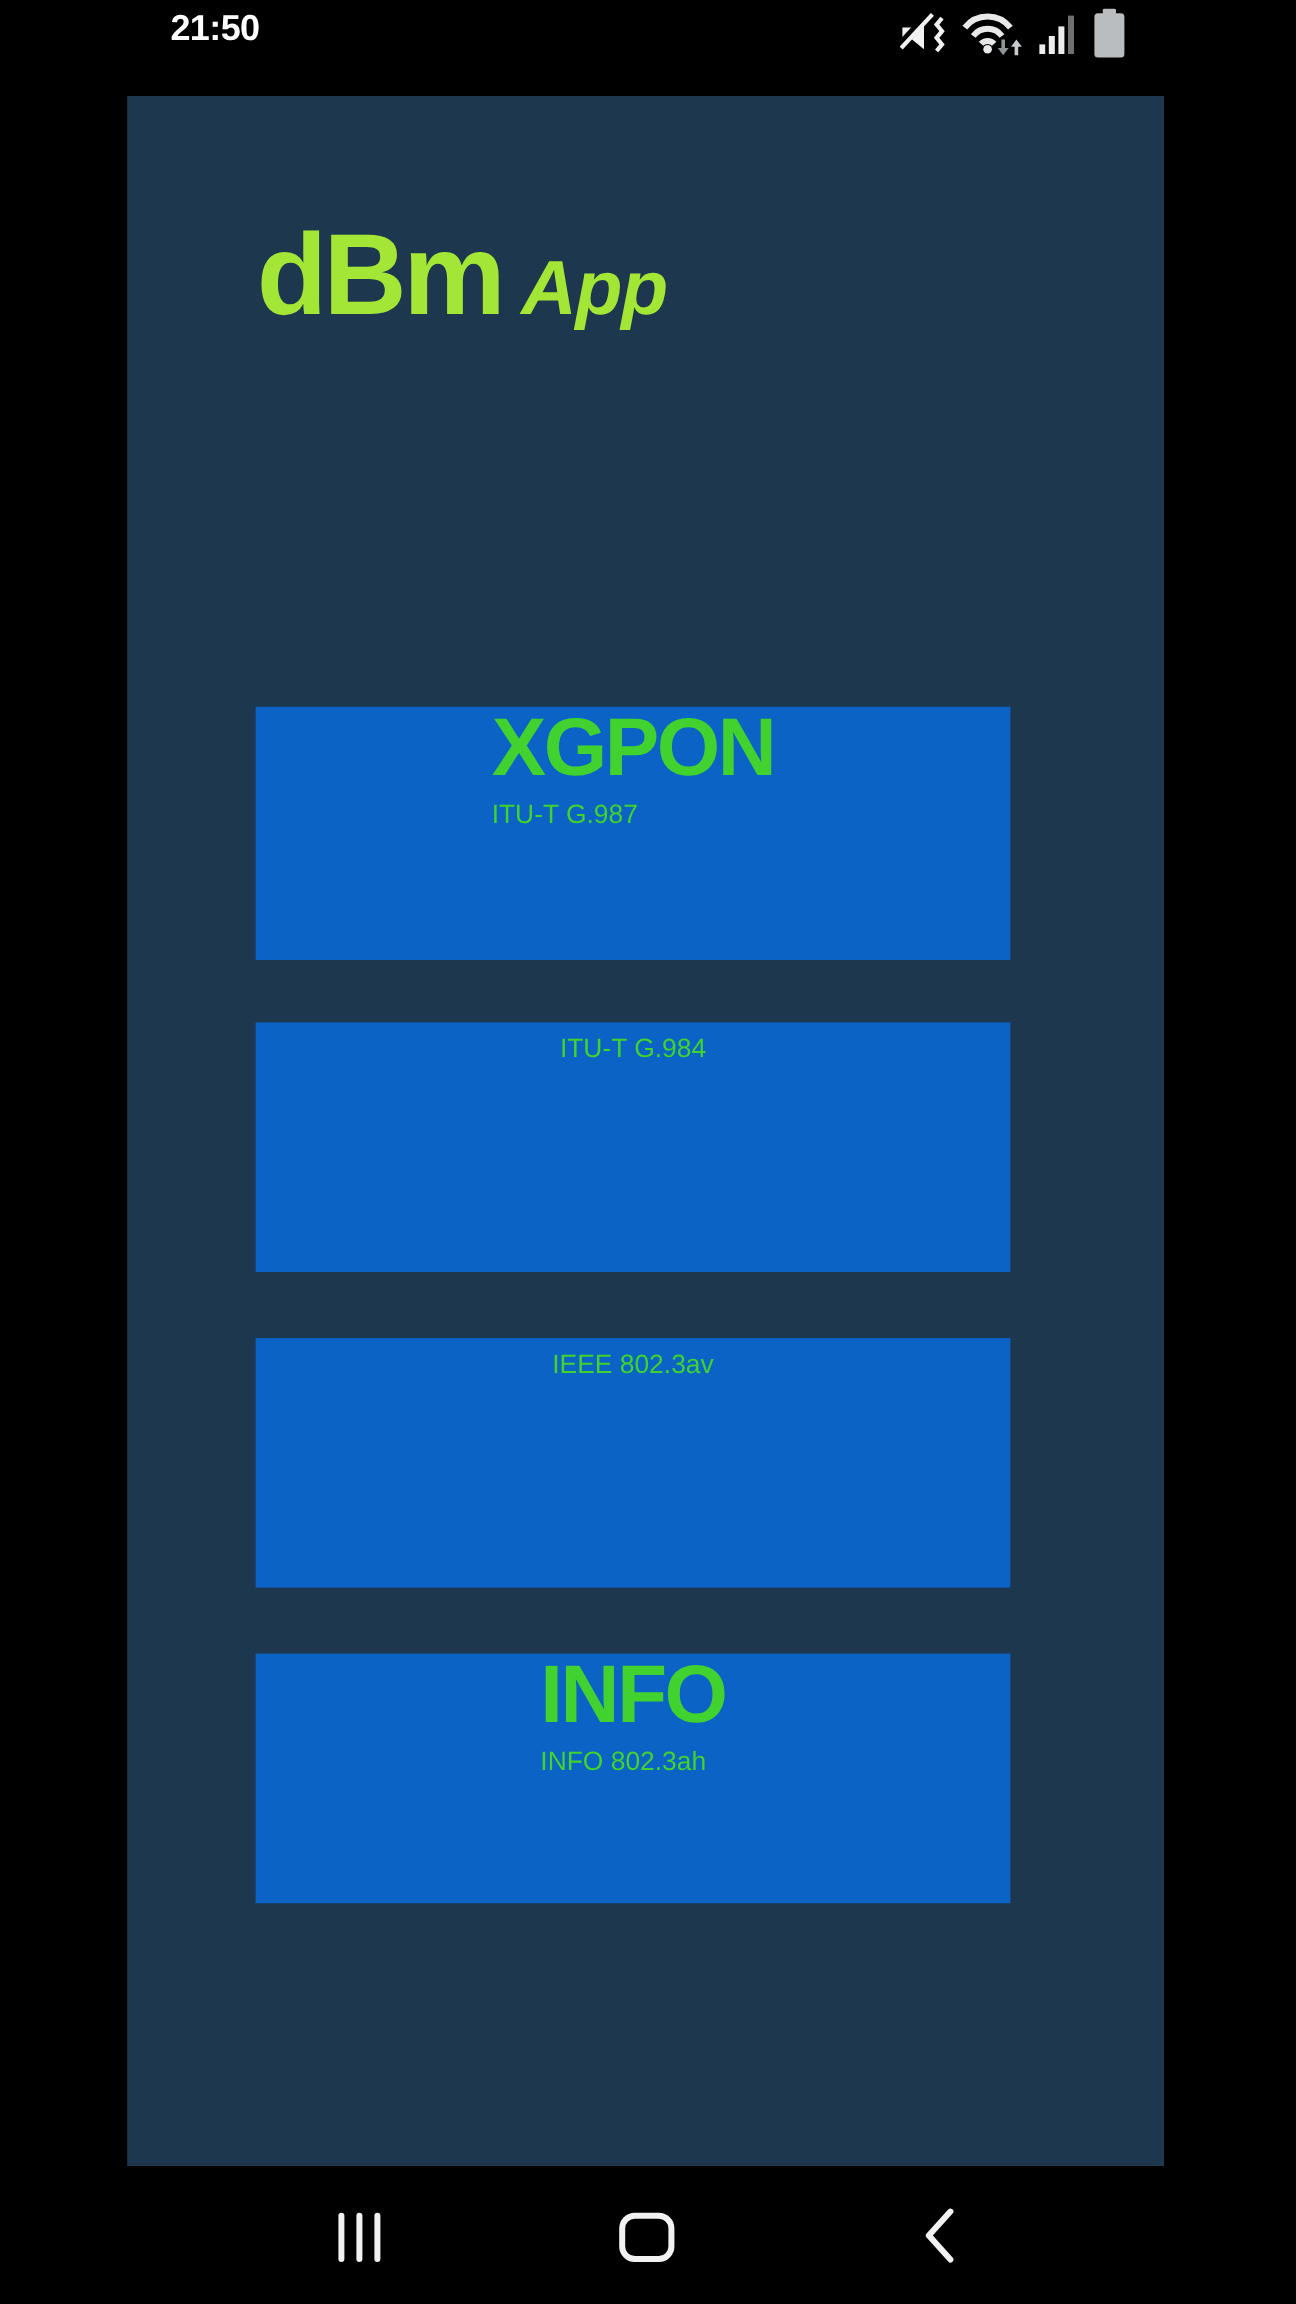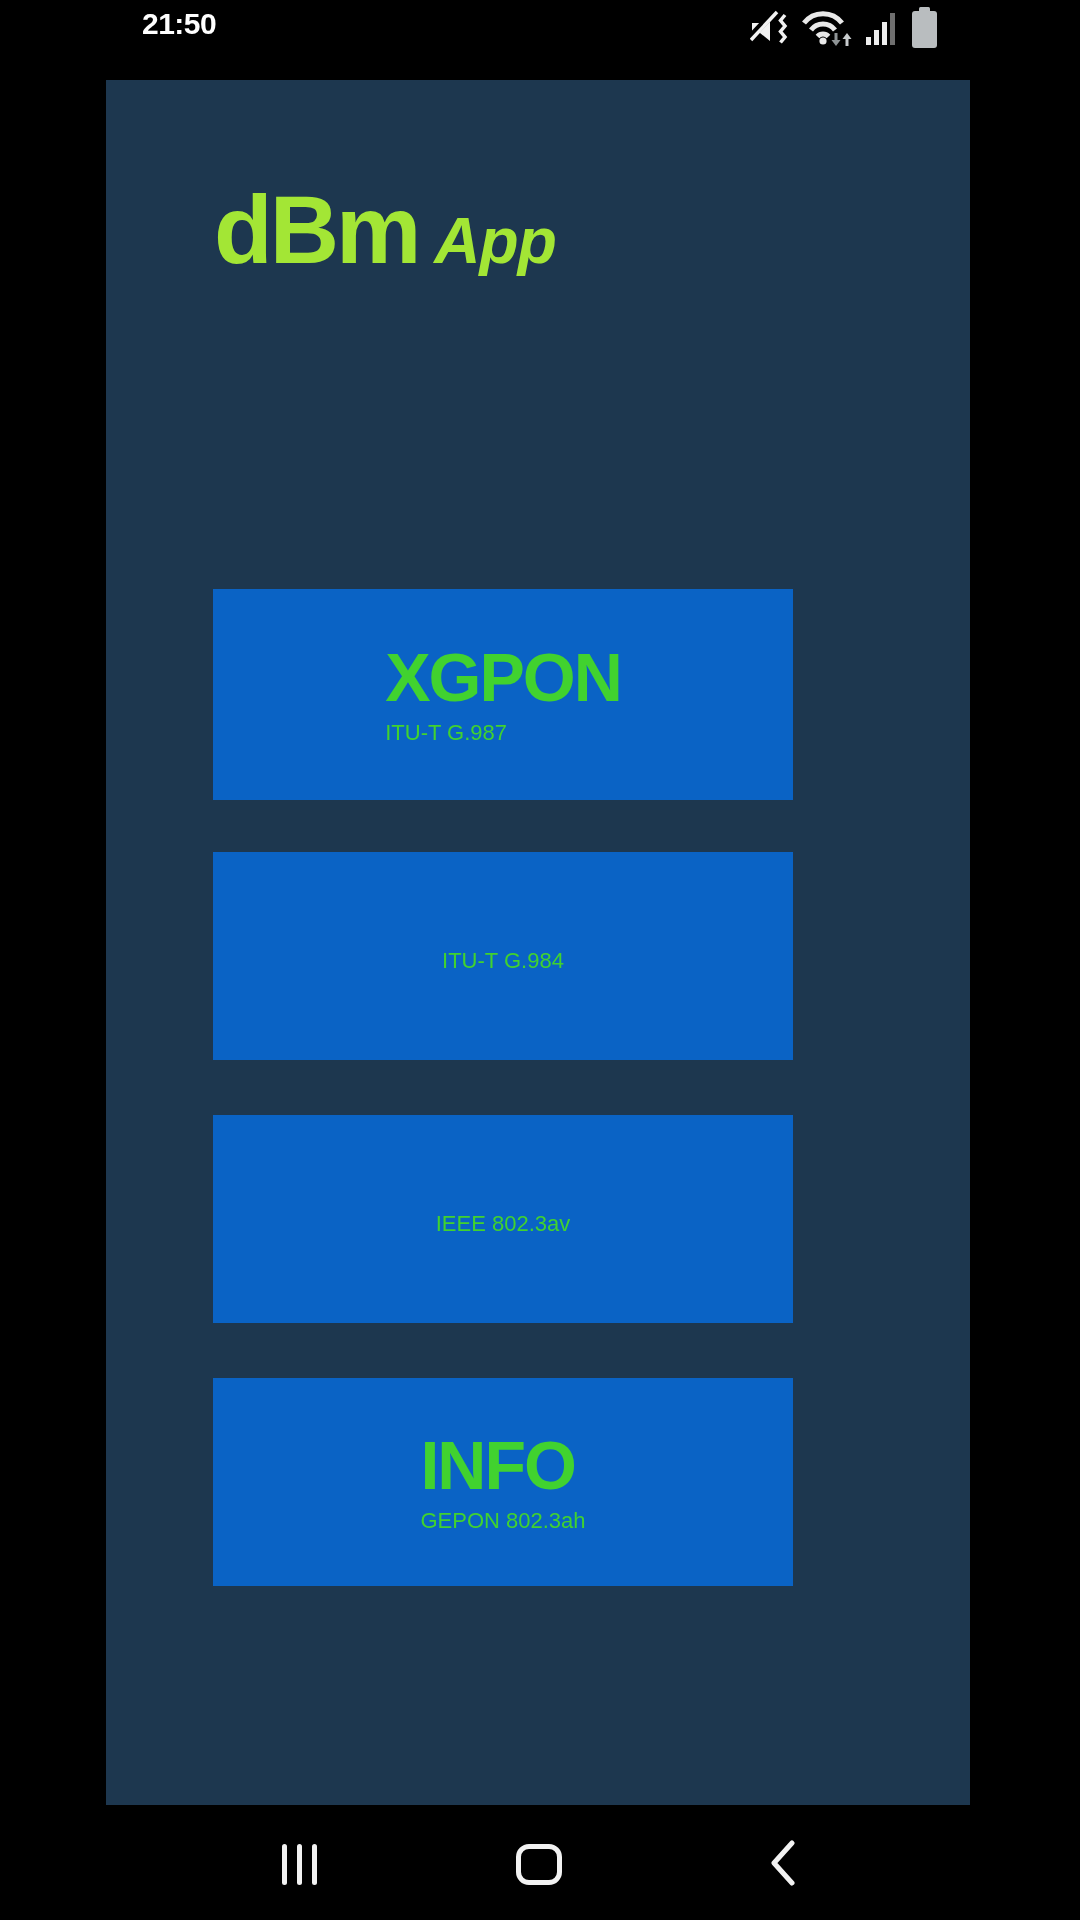--- a/index.html
+++ b/index.html
@@ -51,22 +51,22 @@
   }
   button{border:none;cursor:pointer;font-family:inherit;background:var(--button-blue);}
   .info-btn{
     position:absolute;left:319px;top:336px;width:225px;height:119px;
     display:flex;align-items:center;justify-content:center;
   }
   .info-btn span{
     font-size:46px;font-weight:700;color:var(--accent-green);letter-spacing:-1px;
   }
   .pon-btn{
-    position:absolute;left:107px;width:580px;height:208px;
-    display:flex;align-items:center;justify-content:center;
+    position:absolute;left:107px;width:629px;height:208px;
+    display:flex;justify-content:center;
   }
   .pon-btn.b0{top:509px;height:211px;}
   .pon-btn.b1{top:772px;}
   .pon-btn.b2{top:1035px;}
   .pon-btn.b3{top:1298px;}
   .pon-inner{text-align:left;}
   .pon-title{
     font-size:68px;font-weight:700;color:var(--accent-green);
     letter-spacing:-2px;line-height:1.0;
   }
@@ -160,21 +160,21 @@
 
   <button class="pon-btn b2">
     <div class="pon-inner">
       <div class="pon-sub">IEEE 802.3av</div>
     </div>
   </button>
 
   <button class="pon-btn b3">
     <div class="pon-inner">
       <div class="pon-title">INFO</div>
-      <div class="pon-sub">GEPON 802.3ah</div>
+      <div class="pon-sub">INFO 802.3ah</div>
     </div>
   </button>
 
 </div>
 
 <div class="navbar">
   <button class="nav-btn nav-recents">
     <span class="recents-icon">
         <i></i>
         <i></i>

